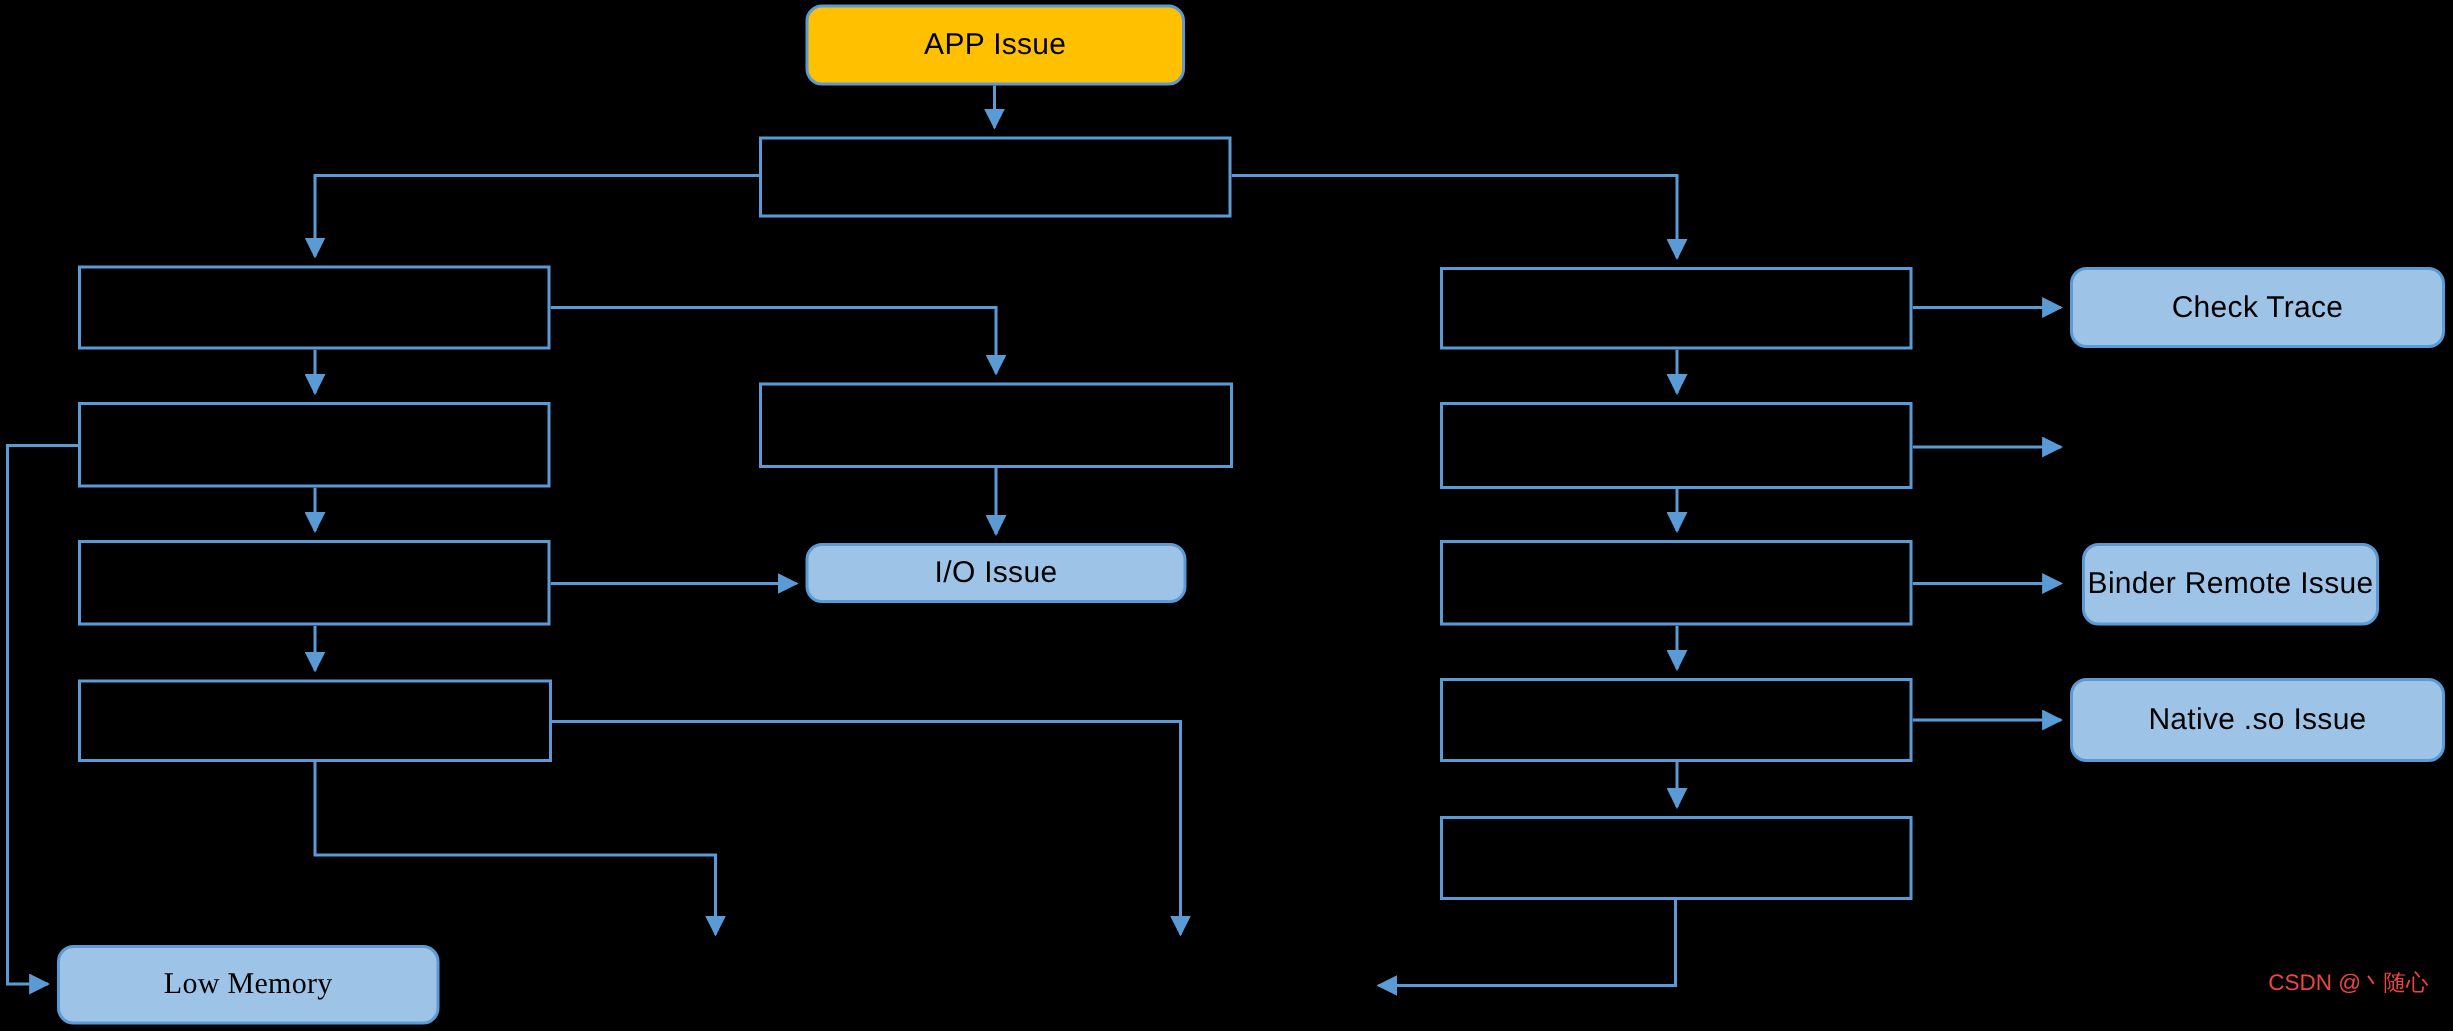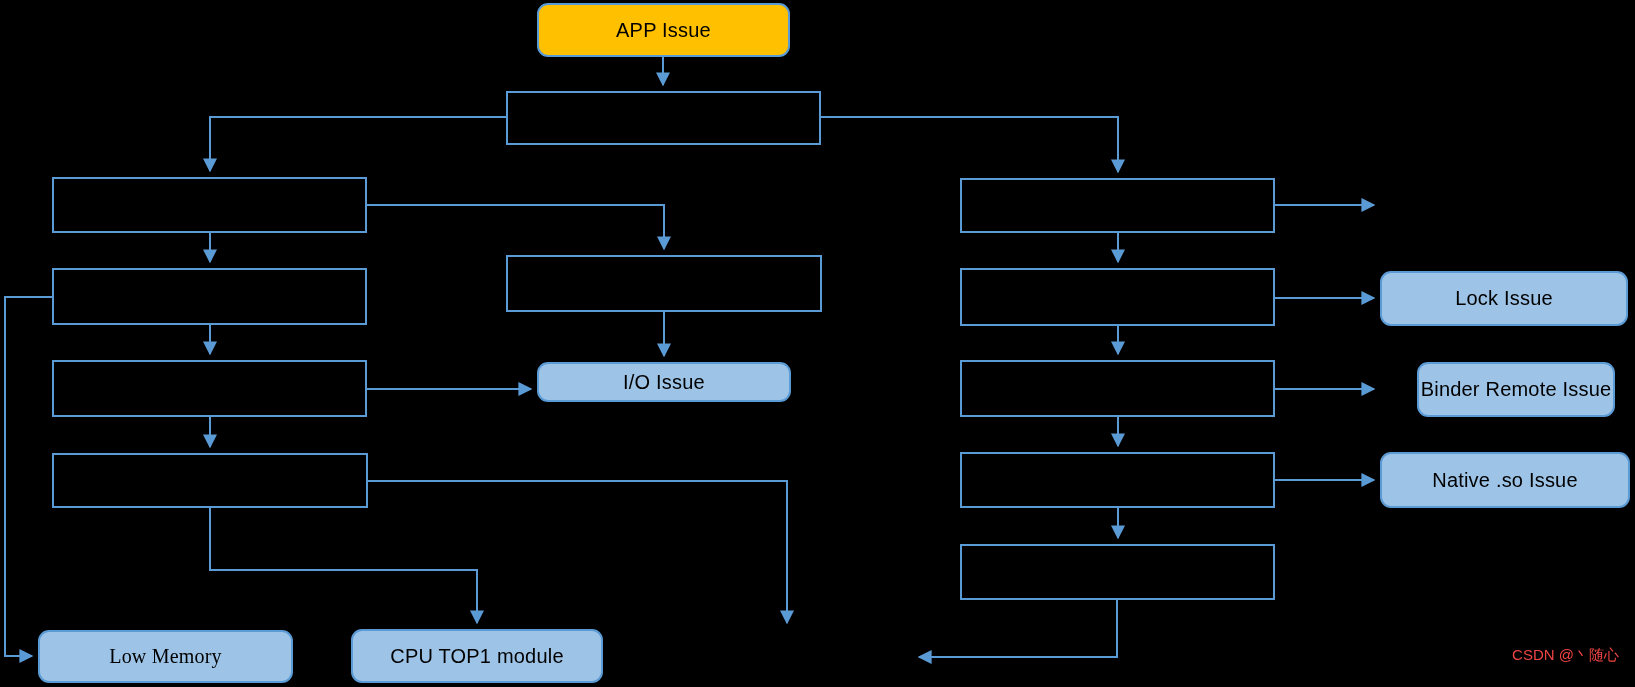--- a/index.html
+++ b/index.html
@@ -92,32 +92,29 @@
   <div class="node-blue" style="left:537px; top:362px; width:254px; height:40px;">
     <span>I/O Issue</span>
   </div>
 
   <div class="node" style="left:960px; top:178px; width:315px; height:55px;"></div>
   <div class="node" style="left:960px; top:268px; width:315px; height:58px;"></div>
   <div class="node" style="left:960px; top:360px; width:315px; height:57px;"></div>
   <div class="node" style="left:960px; top:452px; width:315px; height:56px;"></div>
   <div class="node" style="left:960px; top:544px; width:315px; height:56px;"></div>
 
-  <div class="node-blue" style="left:1380px; top:271px; width:248px; height:55px;">
-    <span>Lock Issue</span>
+  <div class="node-blue" style="left:1380px; top:178px; width:250px; height:54px;">
+    <span>Check Trace</span>
   </div>
-  <div class="node-blue" style="left:1417px; top:362px; width:198px; height:55px;">
+  <div class="node-blue" style="left:1388px; top:362px; width:198px; height:55px;">
     <span>Binder Remote Issue</span>
   </div>
   <div class="node-blue" style="left:1380px; top:452px; width:250px; height:56px;">
     <span>Native .so Issue</span>
   </div>
 
   <div class="node-blue" style="left:38px; top:630px; width:255px; height:53px;font-family:Liberation Serif, serif;">
     <span>Low Memory</span>
   </div>
-  <div class="node-blue" style="left:351px; top:629px; width:252px; height:54px;">
-    <span>CPU TOP1 module</span>
-  </div>
 
   <div id="watermark">CSDN @丶随心</div>
 
 </div>
 
 </body></html>

